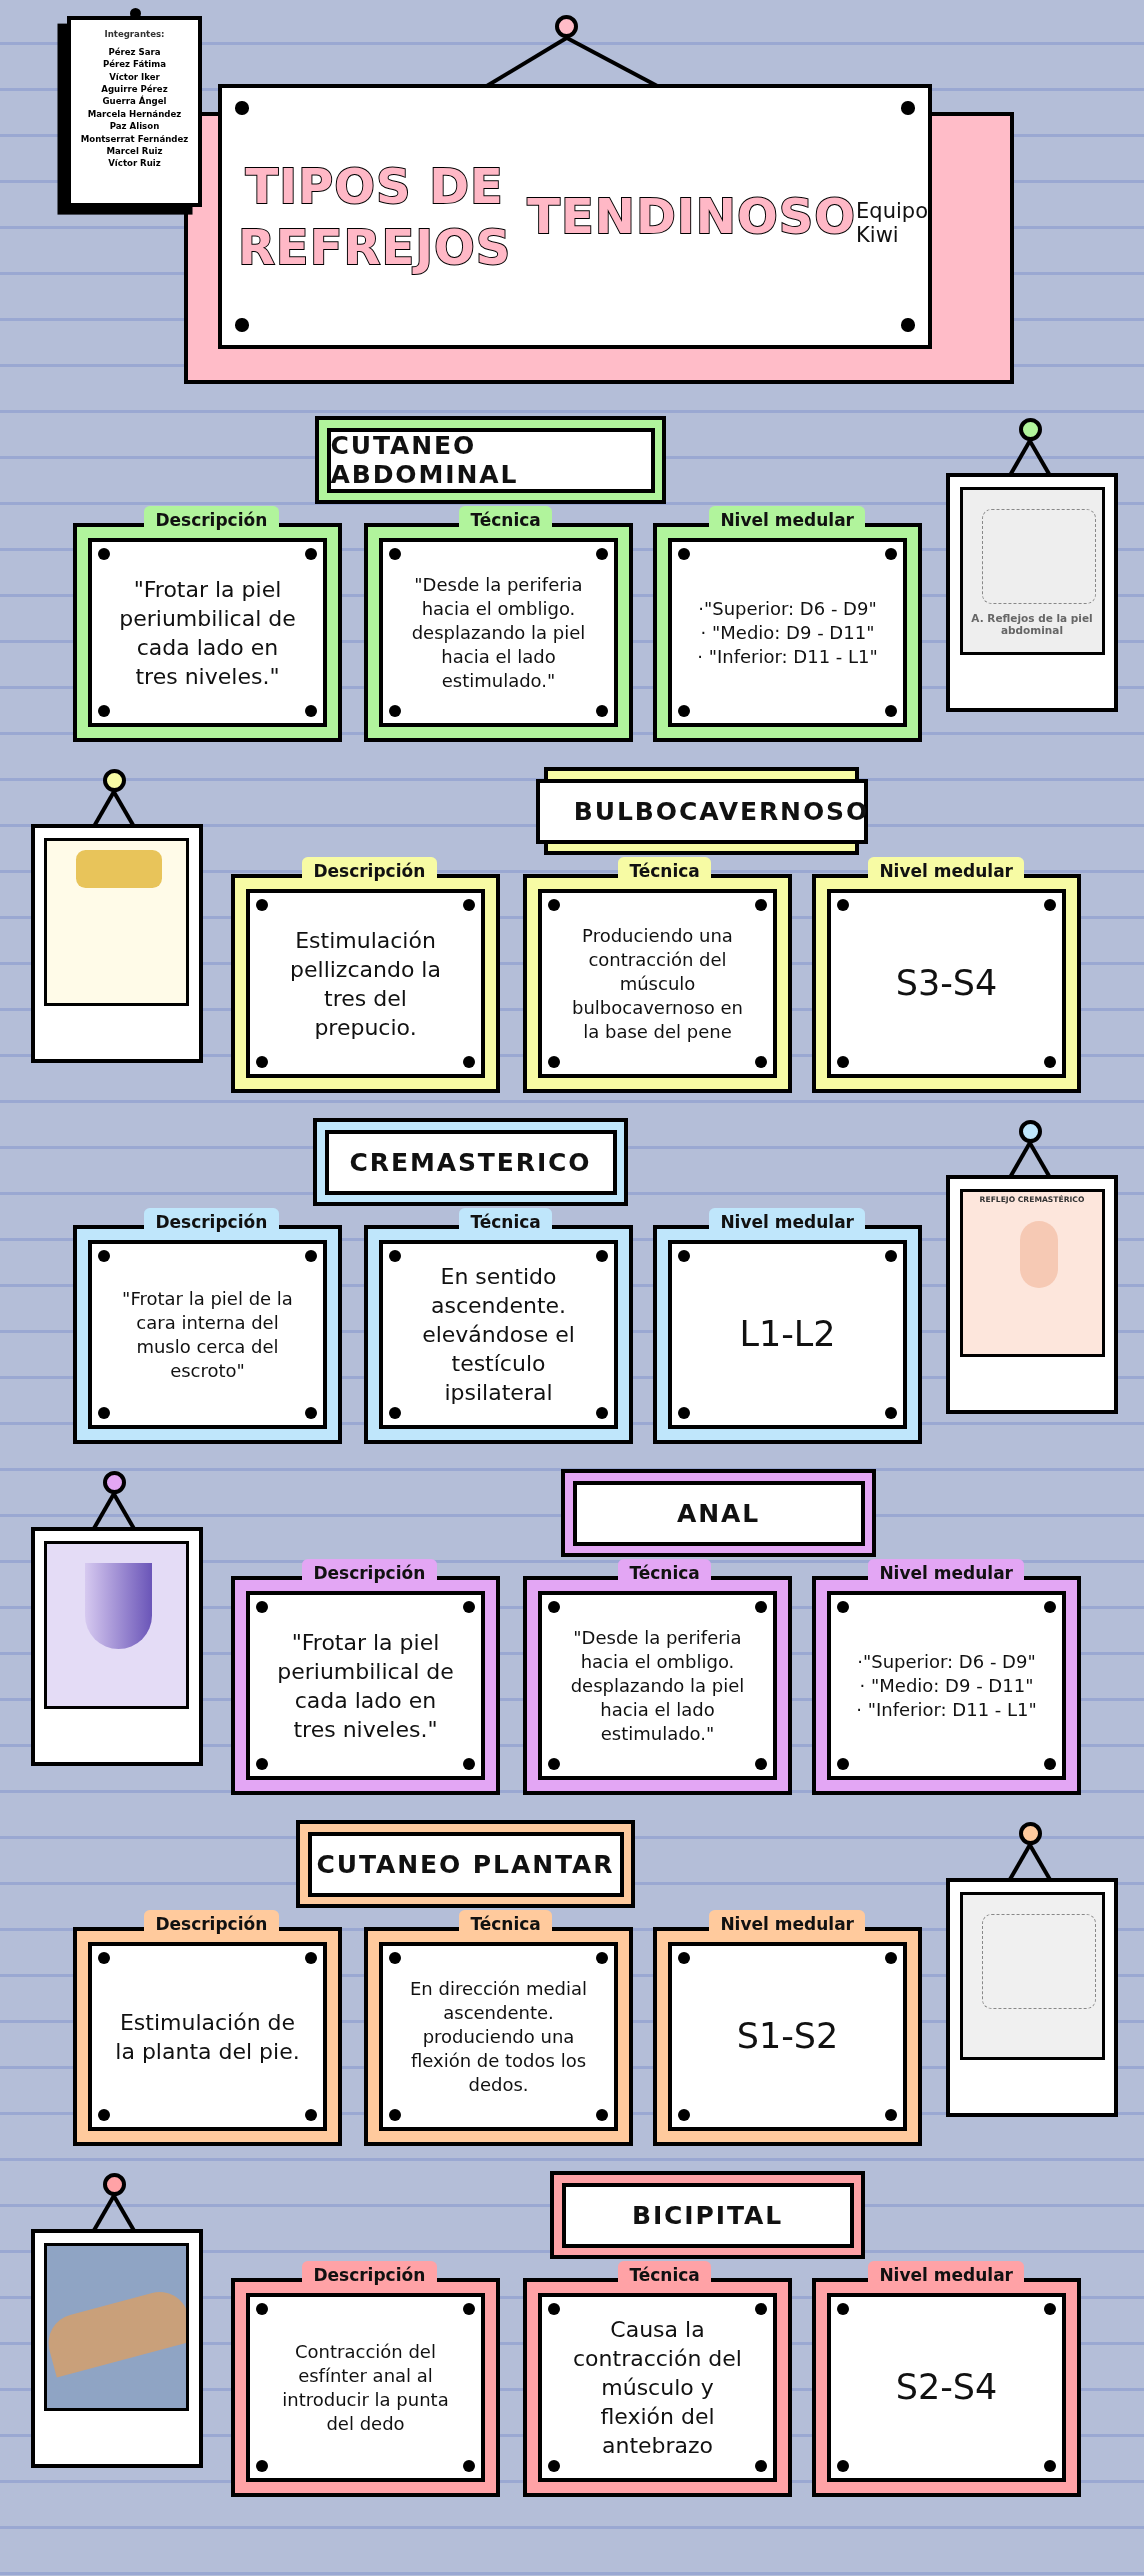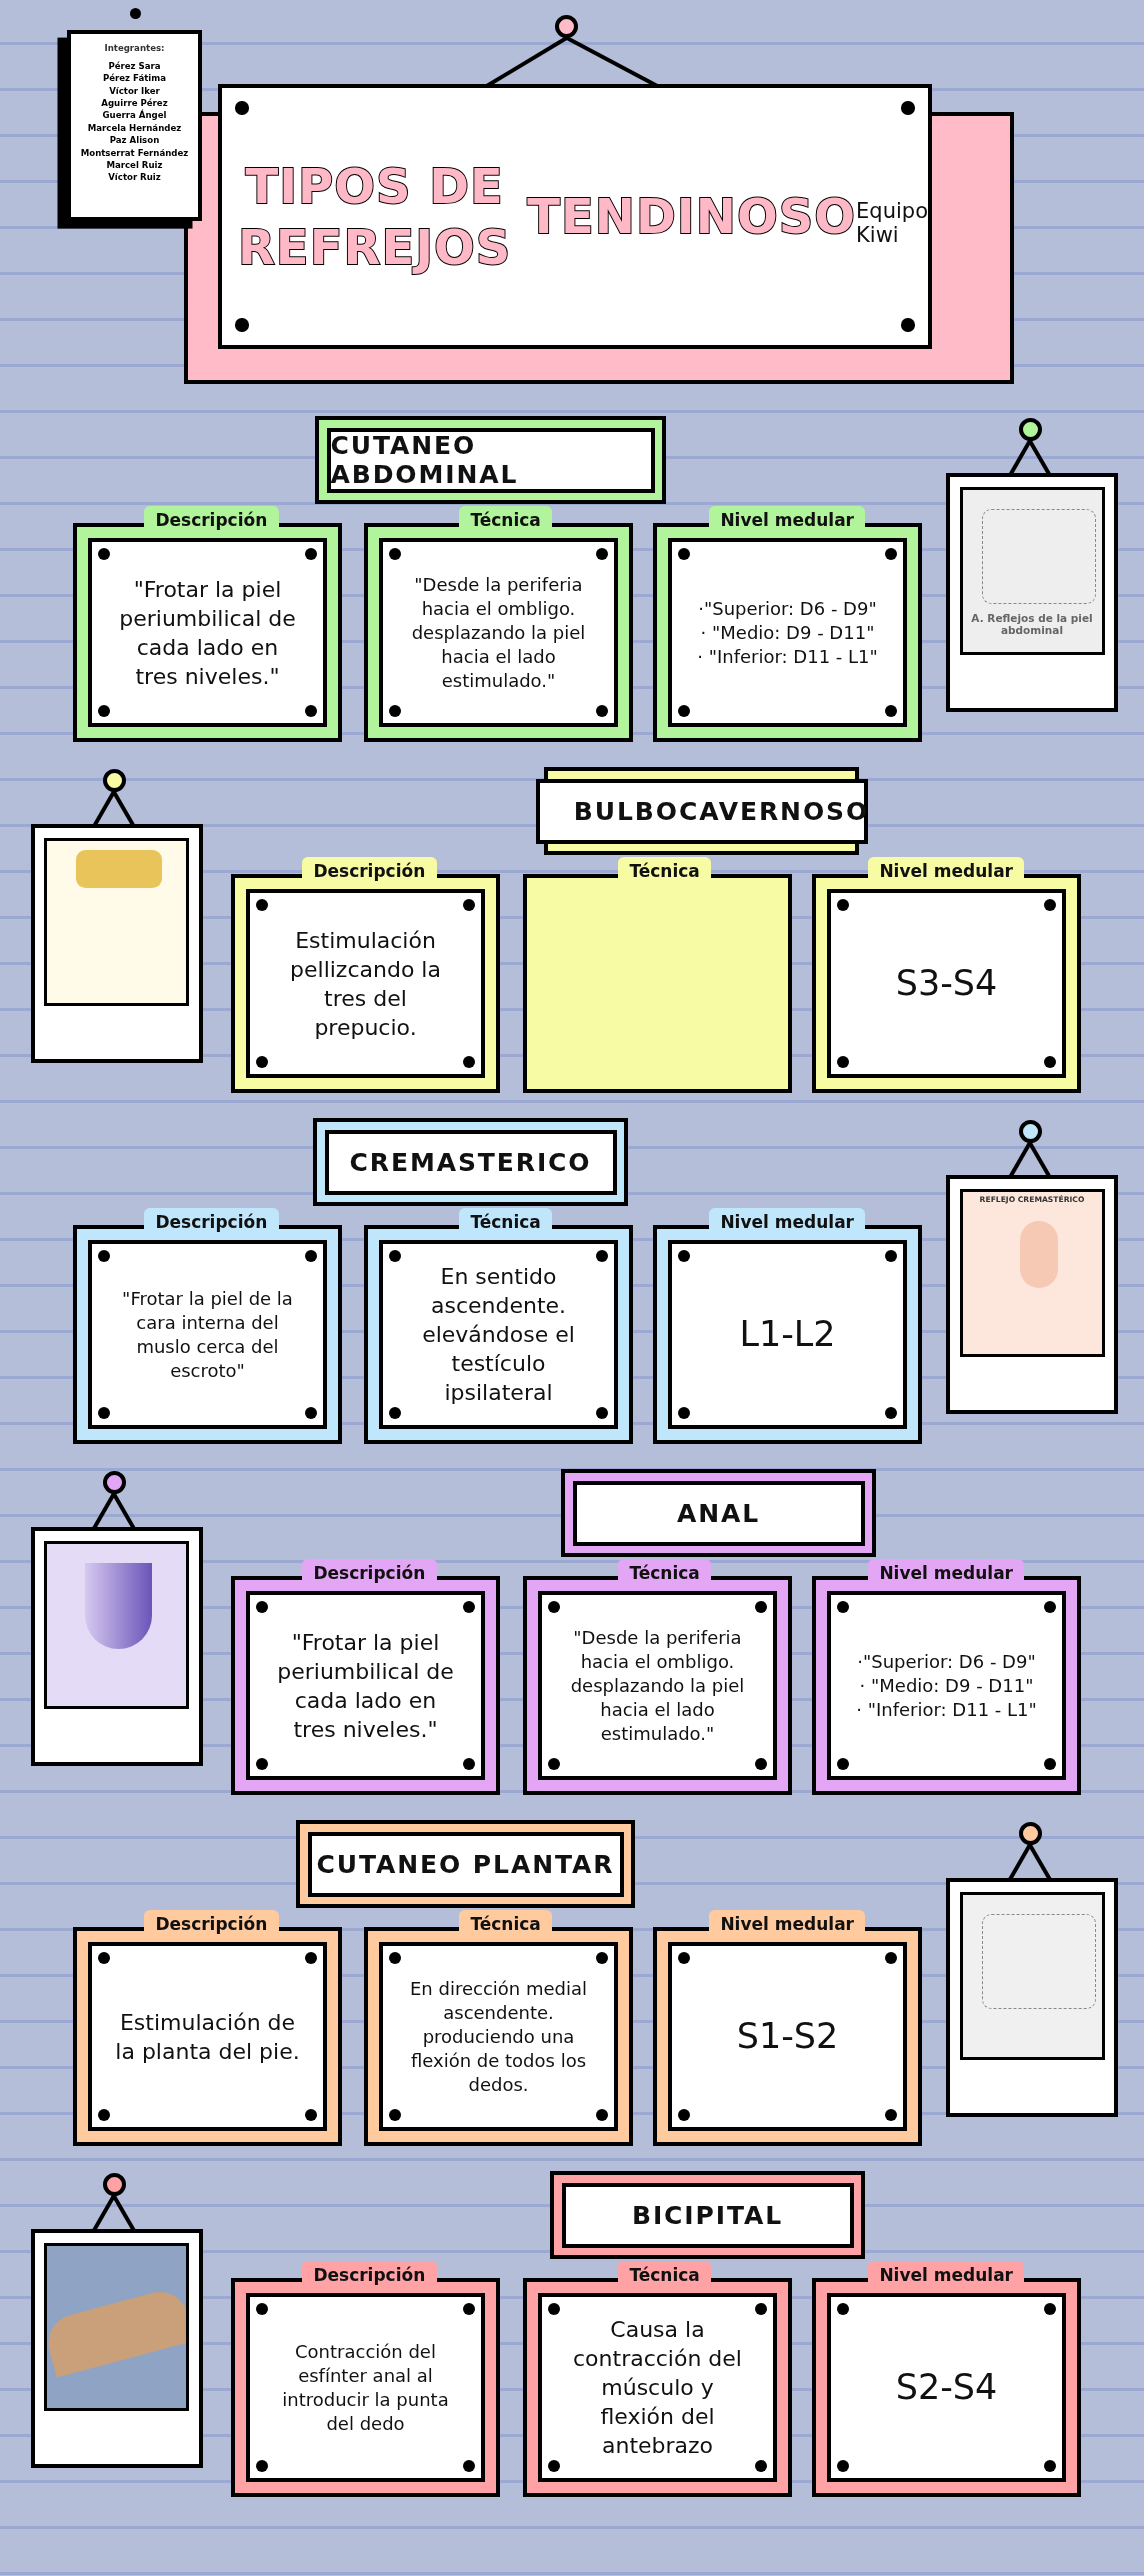--- a/index.html
+++ b/index.html
@@ -51,21 +51,21 @@
   <span class="pin" style="left:13.4px;bottom:13.4px;"></span>
   <span class="pin" style="right:13.4px;bottom:13.4px;"></span>
   <div class="hdr-title">TIPOS DE REFREJOS</div>
   <div class="hdr-title">TENDINOSO</div>
   <div class="hdr-sub">Equipo Kiwi</div>
 </div>
 
 <div class="abs" style="left:122px;top:3.8px;width:29px;height:29px;">
   <div class="abs" style="left:7.6px;top:3.8px;width:11.4px;height:11.4px;border-radius:50%;background:#000;"></div>
 </div>
-<div class="abs int-card" id="int-card" style="left:67px;top:30px;width:135px;height:191px;">
+<div class="abs int-card" id="int-card" style="left:67px;top:16px;width:135px;height:191px;">
   <div class="ttl">Integrantes:</div>
   <div id="int-names">
       <div>Pérez Sara</div>
       <div>Pérez Fátima</div>
       <div>Víctor Iker</div>
       <div>Aguirre Pérez</div>
       <div>Guerra Ángel</div>
       <div>Marcela Hernández</div>
       <div>Paz Alison</div>
       <div>Montserrat Fernández</div>
@@ -129,20 +129,27 @@
       <div class="card-inner">
         <span class="pin" style="left:5.7px;top:5.7px;width:12.4px;height:12.4px;"></span>
         <span class="pin" style="right:5.7px;top:5.7px;width:12.4px;height:12.4px;"></span>
         <span class="pin" style="left:5.7px;bottom:5.7px;width:12.4px;height:12.4px;"></span>
         <span class="pin" style="right:5.7px;bottom:5.7px;width:12.4px;height:12.4px;"></span>
         <div class="card-text">Estimulación pellizcando la tres del prepucio.</div>
       </div>
     </div>
     <div class="abs card-outer" style="left:523px;top:874px;width:269px;height:219px;background:#f7fba4;">
       <div class="card-tab" style="left:91px;background:#f7fba4;">Técnica</div>
+      <div class="card-inner">
+        <span class="pin" style="left:5.7px;top:5.7px;width:12.4px;height:12.4px;"></span>
+        <span class="pin" style="right:5.7px;top:5.7px;width:12.4px;height:12.4px;"></span>
+        <span class="pin" style="left:5.7px;bottom:5.7px;width:12.4px;height:12.4px;"></span>
+        <span class="pin" style="right:5.7px;bottom:5.7px;width:12.4px;height:12.4px;"></span>
+        <div class="card-text small">Produciendo una contracción del músculo bulbocavernoso en la base del pene</div>
+      </div>
     </div>
     <div class="abs card-outer" style="left:812px;top:874px;width:269px;height:219px;background:#f7fba4;">
       <div class="card-tab" style="left: 52px; background: rgb(247, 251, 164);">Nivel medular</div>
       <div class="card-inner">
         <span class="pin" style="left:5.7px;top:5.7px;width:12.4px;height:12.4px;"></span>
         <span class="pin" style="right:5.7px;top:5.7px;width:12.4px;height:12.4px;"></span>
         <span class="pin" style="left:5.7px;bottom:5.7px;width:12.4px;height:12.4px;"></span>
         <span class="pin" style="right:5.7px;bottom:5.7px;width:12.4px;height:12.4px;"></span>
         <div class="card-text big">S3-S4</div>
       </div>

